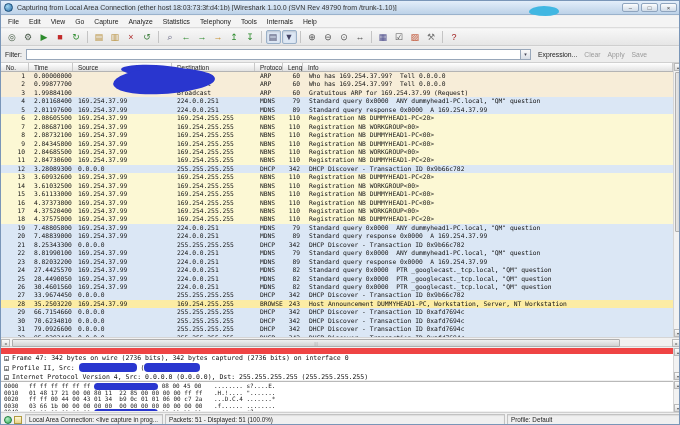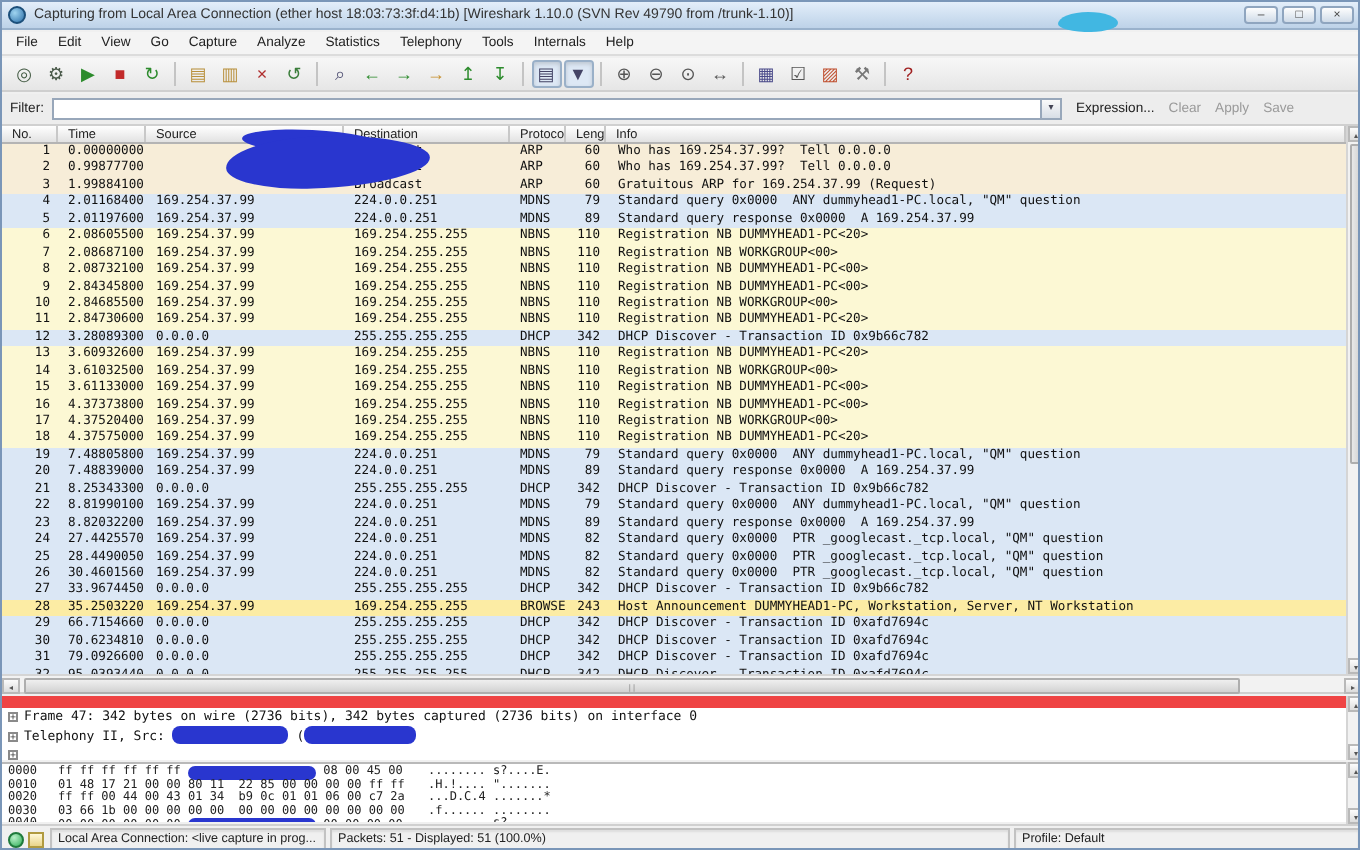--- a/index.html
+++ b/index.html
@@ -237,22 +237,22 @@
   </div>
 
   <div class="hscroll">
     <span class="hbtn" style="left:0;">◂</span>
     <div class="hthumb">| |</div>
     <span class="hbtn" style="right:0;">▸</span>
   </div>
 
   <div class="details">
       <div class="dline"><span class="expander">+</span><span>Frame 47: 342 bytes on wire (2736 bits), 342 bytes captured (2736 bits) on interface 0</span></div>
-      <div class="dline"><span class="expander">+</span><span>Telephony II, Src: </span><span class="redact tall" style="width: 58px;"></span><span> (</span><span class="redact tall" style="width: 56px;"></span></div>
-      <div class="dline"><span class="expander">+</span></div>
+      <div class="dline"><span class="expander">+</span><span>Profile II, Src: </span><span class="redact tall" style="width: 58px;"></span><span> (</span><span class="redact tall" style="width: 56px;"></span></div>
+      <div class="dline"><span class="expander">+</span><span>Internet Protocol Version 4, Src: 0.0.0.0 (0.0.0.0), Dst: 255.255.255.255 (255.255.255.255)</span></div>
     </div>
   <div class="vscroll" style="left:672px; top:347px; height:32px;">
     <span class="sbtn" style="top:0;">▴</span>
     <span class="sbtn" style="bottom:0;">▾</span>
   </div>
 
   <div class="hexpane">
       <div class="xrow"><span class="xoff">0000</span><span class="xhex"><span>ff ff ff ff ff ff </span><span class="redact" style="width: 64px;"></span><span> 08 00 45 00</span></span><span class="xasc">........ s?....E.</span></div>
       <div class="xrow"><span class="xoff">0010</span><span class="xhex"><span>01 48 17 21 00 00 80 11  22 85 00 00 00 00 ff ff</span></span><span class="xasc">.H.!.... ".......</span></div>
       <div class="xrow"><span class="xoff">0020</span><span class="xhex"><span>ff ff 00 44 00 43 01 34  b9 0c 01 01 06 00 c7 2a</span></span><span class="xasc">...D.C.4 .......*</span></div>

